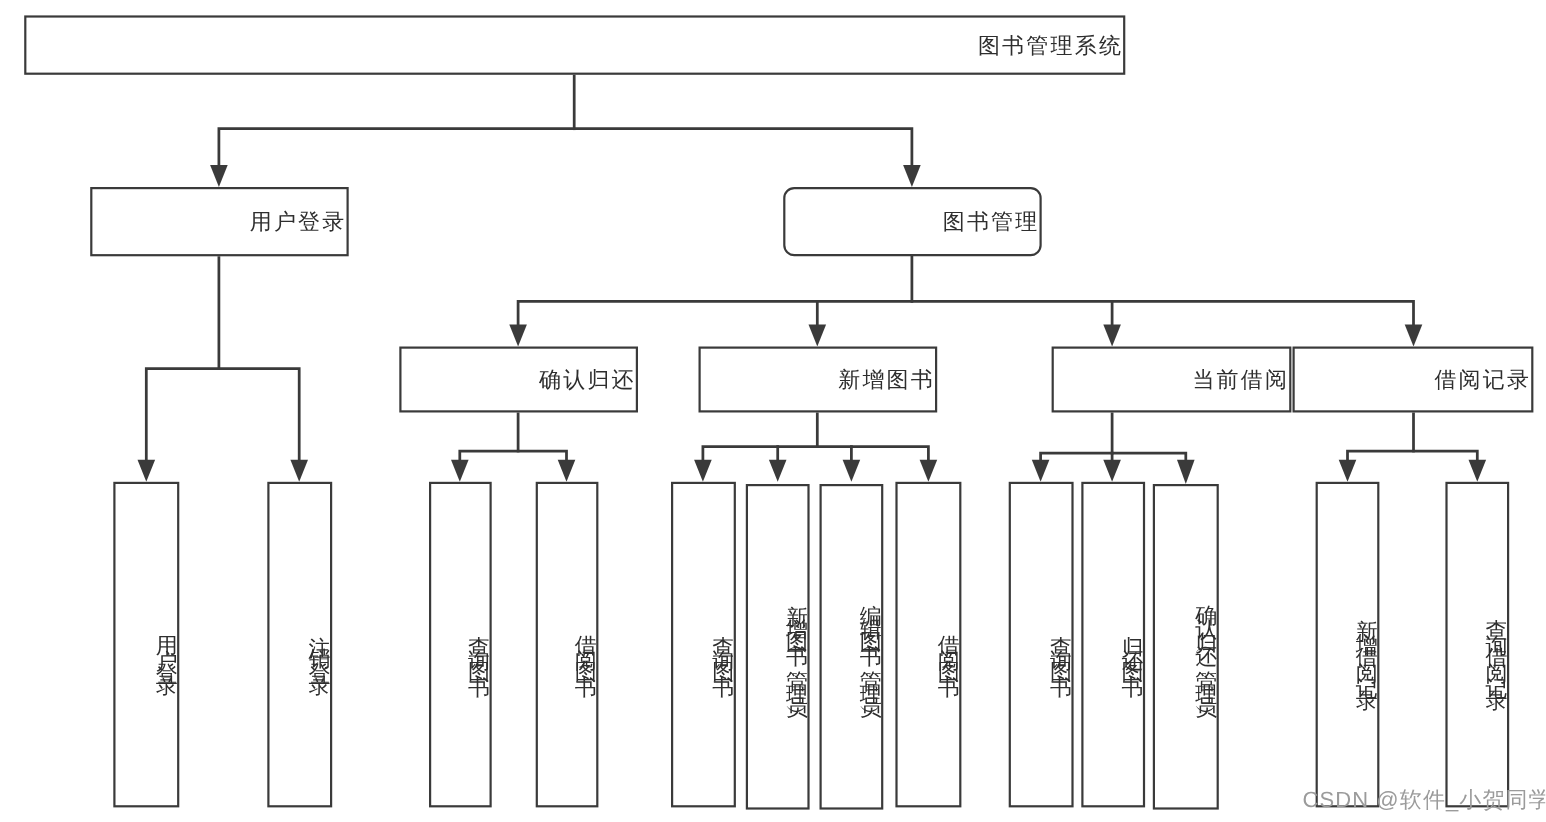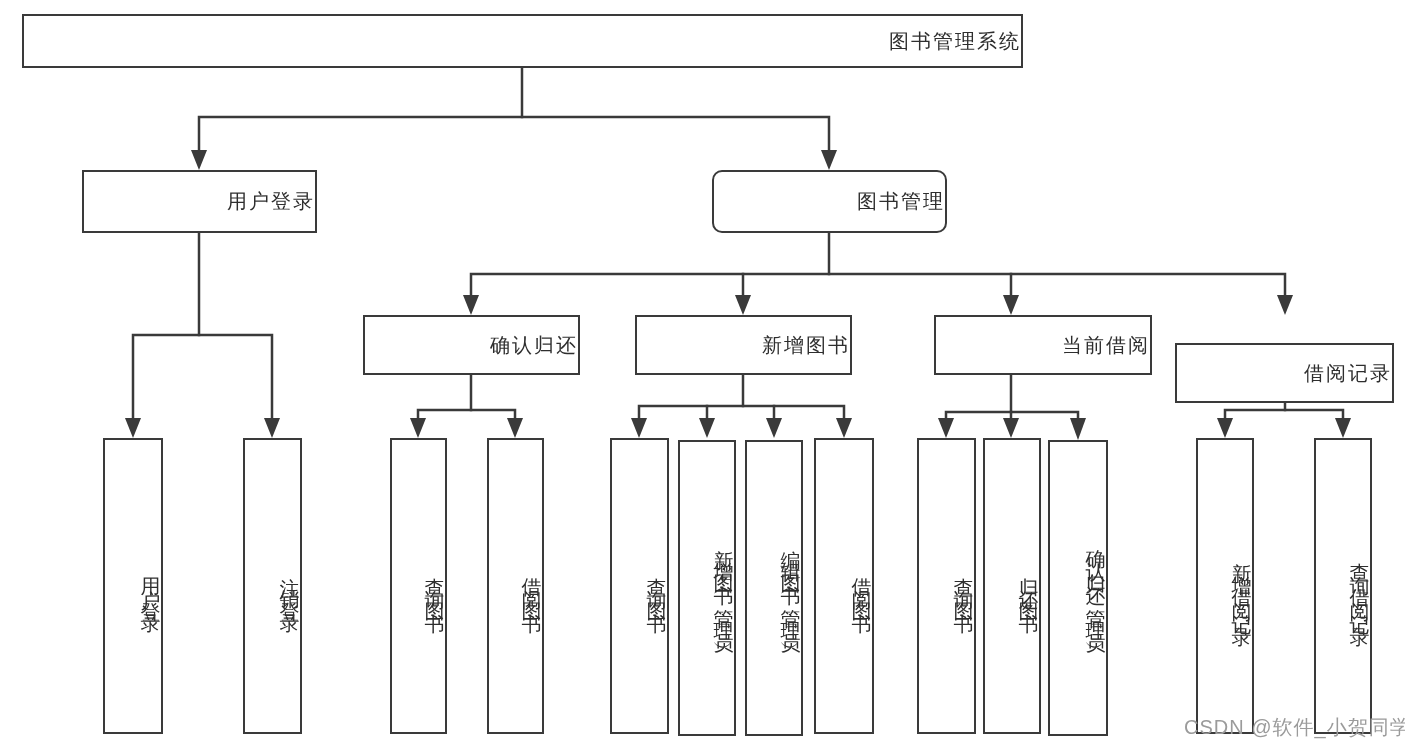--- a/index.html
+++ b/index.html
@@ -116,24 +116,24 @@
   <div class="node" style="left:712px; top:170px; width:235px; height:63px;border-radius:10px;">
     <span class="lbl">图书管理</span>
   </div>
 
   <div class="node" style="left:363px; top:315px; width:217px; height:60px;">
     <span class="lbl">确认归还</span>
   </div>
   <div class="node" style="left:635px; top:315px; width:217px; height:60px;">
     <span class="lbl">新增图书</span>
   </div>
-  <div class="node" style="left:934px; top:315px; width:218px; height:60px;">
+  <div class="node" style="left:956px; top:315px; width:218px; height:60px;">
     <span class="lbl">当前借阅</span>
   </div>
-  <div class="node" style="left:1175px; top:315px; width:219px; height:60px;margin-top:28px;">
+  <div class="node" style="left:1175px; top:315px; width:219px; height:60px;">
     <span class="lbl">借阅记录</span>
   </div>
 
   <div class="node leaf" style="left:103px; top:438px; width:60px; height:296px;">
     <span class="lbl">用户登录</span>
   </div>
   <div class="node leaf" style="left:243px; top:438px; width:59px; height:296px;">
     <span class="lbl">注销登录</span>
   </div>
 

